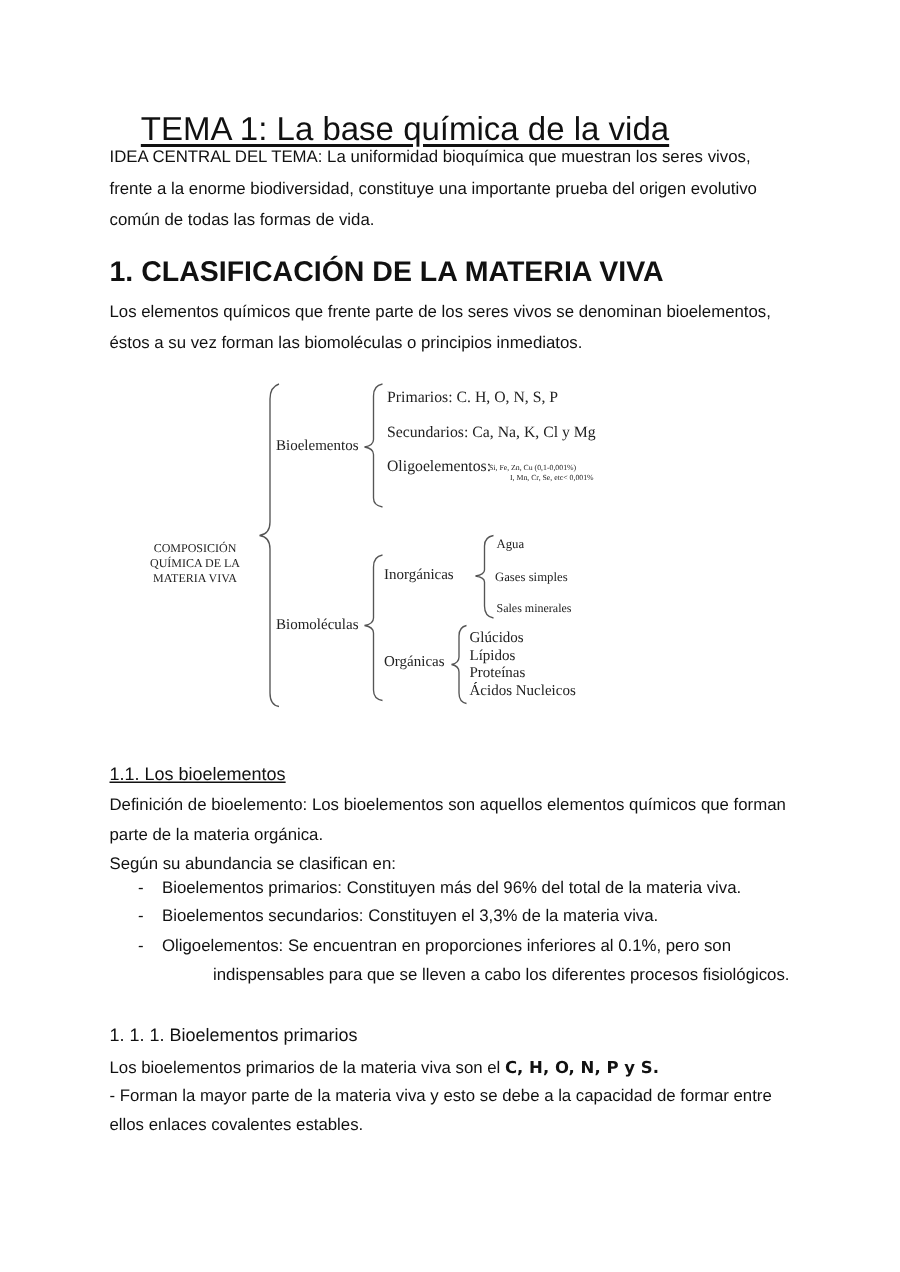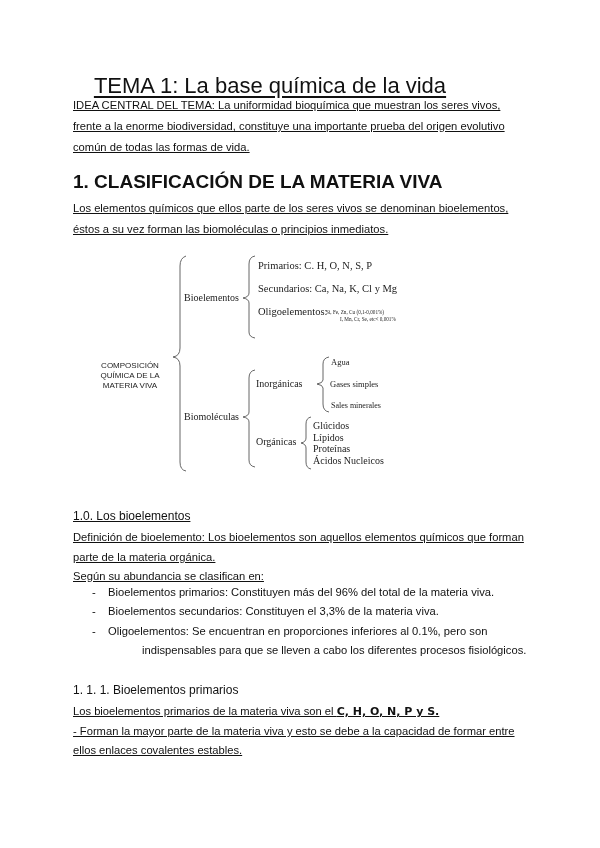--- a/index.html
+++ b/index.html
@@ -1,41 +1,41 @@
 <!DOCTYPE html>
 <html><head>
 <meta charset="utf-8">
 <style>
   html, body { margin:0; padding:0; background:#ffffff; }
   body { width:600px; height:848px; position:relative; overflow:hidden; color:#111; font-family:"Liberation Sans", sans-serif; }
   .abs { position:absolute; white-space:nowrap; }
   .title { left:0; width:540px; top:73px; text-align:center; font-size:22px; }
   .title span { text-decoration:underline; text-underline-offset:3px; }
-  .p { font-size:11.2px; line-height:21px; left:73px;text-decoration:underline; }
+  .p { font-size:11.2px; line-height:21px; left:73px; }
   .h1 { left:73px; top:171px; font-size:19px; font-weight:bold; }
   .sub { left:73px; font-size:12px; }
   .u { text-decoration:underline; }
   .bullet-dash { position:absolute; left:92px; font-size:11.2px; }
   .bullet-text { position:absolute; left:108px; font-size:11.2px; }
   .serif { font-family:"Liberation Serif", serif; color:#222; position:absolute; white-space:nowrap; }
-  .sans-small { font-family:Liberation Sans, sans-serif; font-size:8px; line-height:10px; text-align:center; position:absolute; color:#222; }
+  .sans-small { font-family:Liberation Serif, serif; font-size:8px; line-height:10px; text-align:center; position:absolute; color:#222; }
   svg.braces { position:absolute; left:0; top:0; }
   b.el { font-family:"DejaVu Sans", sans-serif; font-weight:bold; font-size:11px; }
 </style>
 </head>
 <body>
 
 <div class="abs title"><span>TEMA 1: La base química de la vida</span></div>
 
 <div class="abs p" style="top:95px;">IDEA CENTRAL DEL TEMA: La uniformidad bioquímica que muestran los seres vivos,</div>
 <div class="abs p" style="top:116px;">frente a la enorme biodiversidad, constituye una importante prueba del origen evolutivo</div>
 <div class="abs p" style="top:137px;">común de todas las formas de vida.</div>
 
 <div class="abs h1">1. CLASIFICACIÓN DE LA MATERIA VIVA</div>
-<div class="abs p" style="top:198px;">Los elementos químicos que ellos parte de los seres vivos se  denominan bioelementos,</div>
+<div class="abs p" style="top:198px;">Los elementos químicos que frente parte de los seres vivos se  denominan bioelementos,</div>
 <div class="abs p" style="top:219px;">éstos a su vez forman las biomoléculas o principios  inmediatos.</div>
 
 <div>
   <svg class="braces" width="600" height="848">
     <g fill="none" stroke="#555" stroke-width="0.9">
 
       <path d="M186 256 Q180 258 180 266 L180 348 Q180 356 173 357 Q180 358 180 366 L180 462 Q180 470 186 471"></path>
 
       <path d="M255 256 Q249 257 249 264 L249 293 Q249 297 243 298 Q249 299 249 303 L249 332 Q249 337 255 338"></path>
 
@@ -68,21 +68,21 @@
 
   <div class="serif" style="left:256px; top:436px; font-size:10px;">Orgánicas</div>
   <div class="serif" style="left:313px; top:420px; font-size:10px; line-height:11.5px;">
     <div>Glúcidos</div>
     <div>Lípidos</div>
     <div>Proteínas</div>
     <div>Ácidos Nucleicos</div>
   </div>
 </div>
 
-<div class="abs sub u" style="top:509px;">1.0. Los bioelementos</div>
+<div class="abs sub u" style="top:509px;">1.1. Los bioelementos</div>
 <div class="abs p" style="top:527px;">Definición de bioelemento: Los bioelementos son aquellos elementos  químicos que forman</div>
 <div class="abs p" style="top:547px;">parte de la materia orgánica.</div>
 <div class="abs p" style="top:566px;">Según su abundancia se clasifican en:</div>
 
 <div>
   <span class="bullet-dash" style="top:586px;">-</span>
   <span class="bullet-text" style="top:586px;">Bioelementos primarios: Constituyen más del 96% del total de la  materia viva.</span>
 
   <span class="bullet-dash" style="top:605px;">-</span>
   <span class="bullet-text" style="top:605px;">Bioelementos secundarios: Constituyen el 3,3% de la materia  viva.</span>

